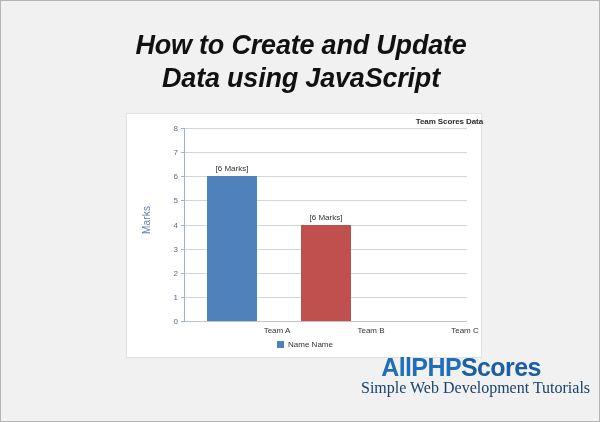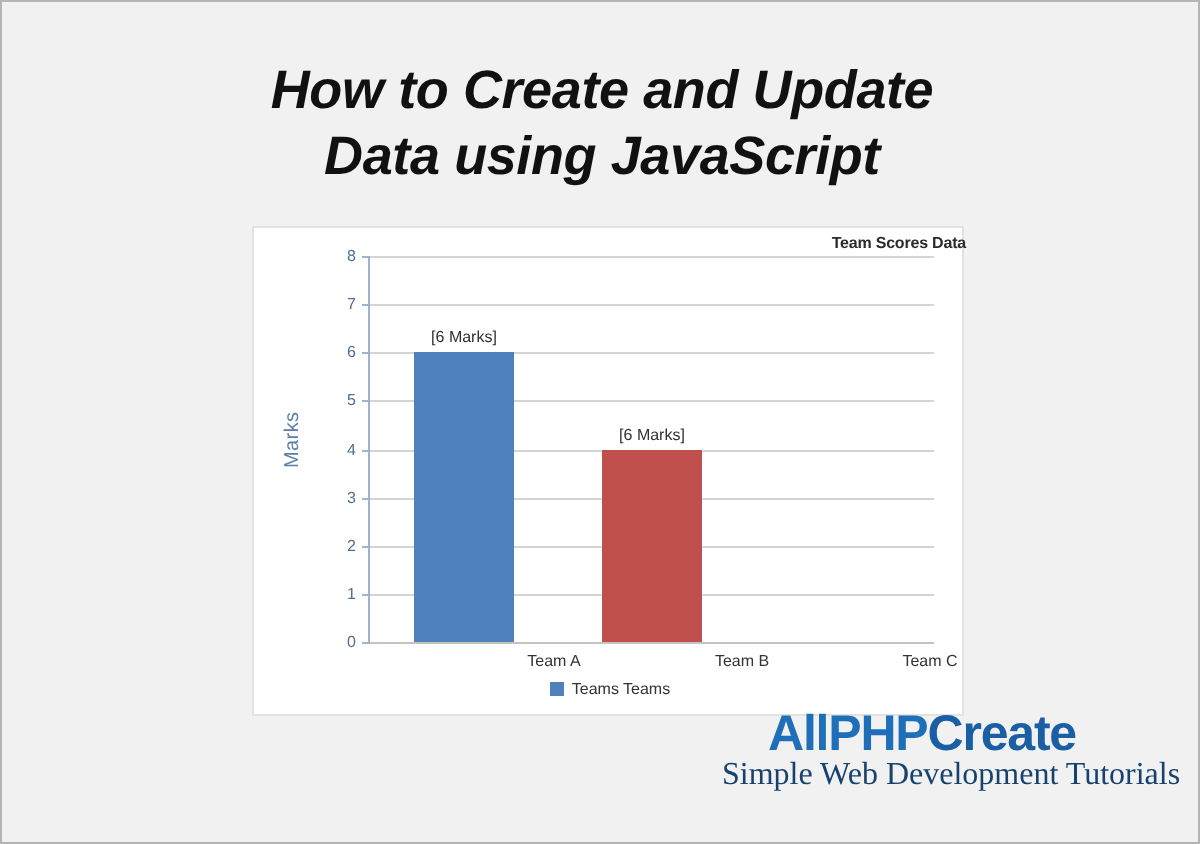--- a/index.html
+++ b/index.html
@@ -255,23 +255,23 @@
               <div class="bar-value-label">[6 Marks]</div>
             </div>
             <div class="xtick-label">Team B</div>
           </div>
           <div class="xcat" style="left: 210px;">
             <div class="xtick-label">Team C</div>
           </div>
         </div>
     </div>
 
-    <div id="legend"><span><span class="swatch" style="background: rgb(79, 129, 189);"></span><span class="legend-text">Teams Teams</span></span></div>
+    <div id="legend"><span><span class="swatch" style="background: rgb(79, 129, 189);"></span><span class="legend-text">Name Name</span></span></div>
   </div>
 
   <div id="logo">
     <div id="logo-word">
-      <span class="seg-a">AllPHP</span><span class="seg-b">Create</span>
+      <span class="seg-a">AllPHP</span><span class="seg-b">Scores</span>
     </div>
     <div id="logo-tag">Simple Web Development Tutorials</div>
   </div>
 
 </div>
 
 </body></html>

